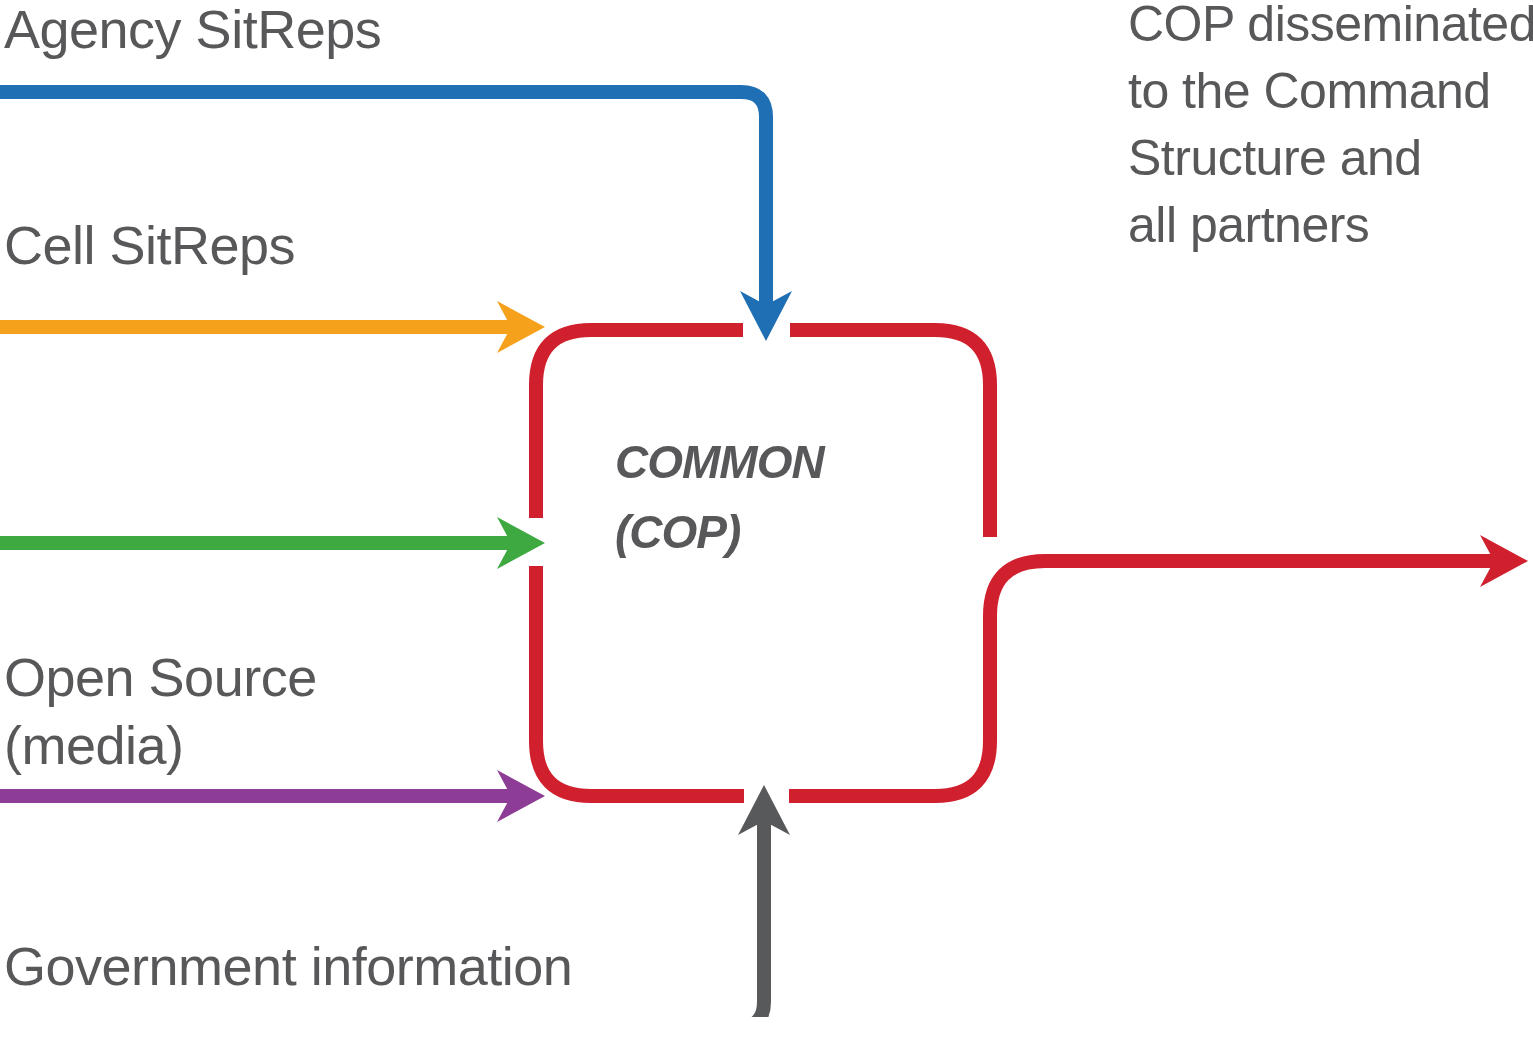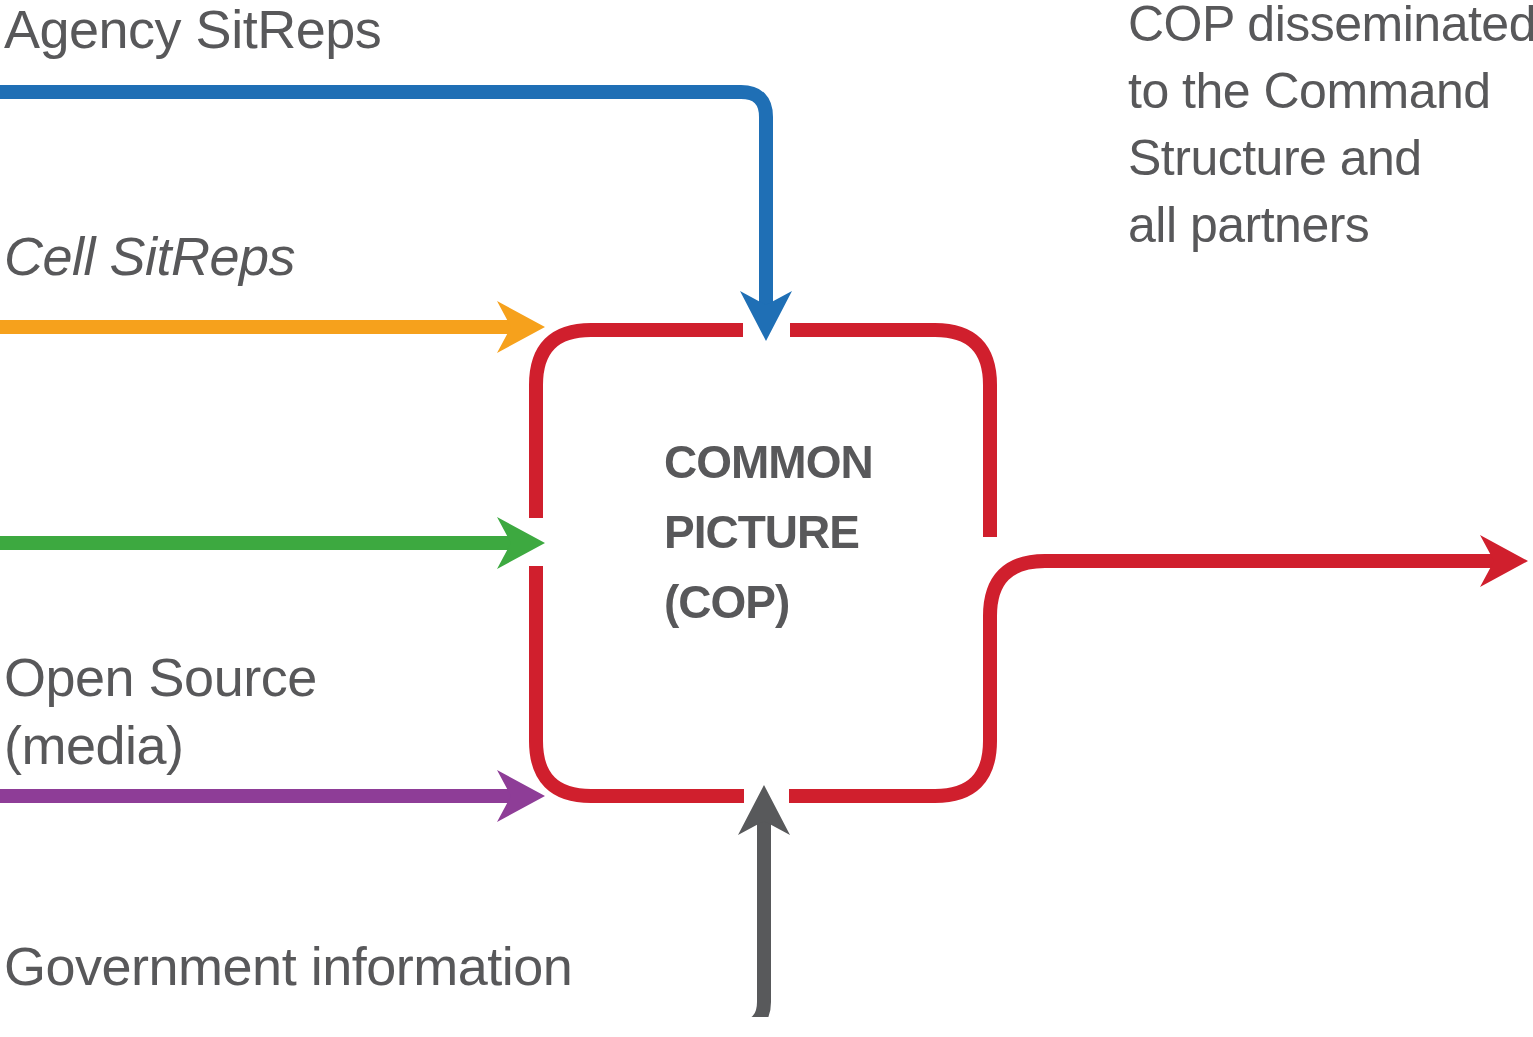--- a/index.html
+++ b/index.html
@@ -14,29 +14,29 @@
   .txt{
     position:absolute;
     color:#58585A;
     font-size:54px;
     line-height:66px;
     letter-spacing:-0.5px;
     white-space:nowrap;
   }
   .txt div{white-space:nowrap;}
   .label-agency{left:4px;top:-4px;}
-  .label-cell{left:4px;top:223px;font-style:italic;}
+  .label-cell{left:4px;top:212px;}
   .label-other{left:4px;top:398px;}
   .label-open{left:4px;top:625px;line-height:68px;margin-top:18px;}
   .label-government{left:4px;top:933px;text-align:right;}
   .note-output{left:1128px;top:-9px;font-size:50px;line-height:67px;}
   .box-title{
-    left:664px;top:427px;
+    left:615px;top:427px;
     font-size:46px;font-weight:700;
-    line-height:70px;letter-spacing:-1px;
+    line-height:70px;letter-spacing:-1px;font-style:italic;
   }
 </style>
 </head>
 <body>
 
 <div class="canvas">
 
   <svg class="arrow-layer" width="1533" height="1037" viewBox="0 0 1533 1037" xmlns="http://www.w3.org/2000/svg">
 
     <g>
@@ -83,21 +83,20 @@
 
   <div class="txt label-open">
     <div>Open Source</div>
     <div>(media)</div>
   </div>
 
   <div class="txt label-government">Government information</div>
 
   <div class="txt box-title">
     <div>COMMON</div>
-    <div>PICTURE</div>
     <div>(COP)</div>
   </div>
 
   <div class="txt note-output">
     <div>COP disseminated</div>
     <div>to the Command</div>
     <div>Structure and</div>
     <div>all partners</div>
   </div>
 

